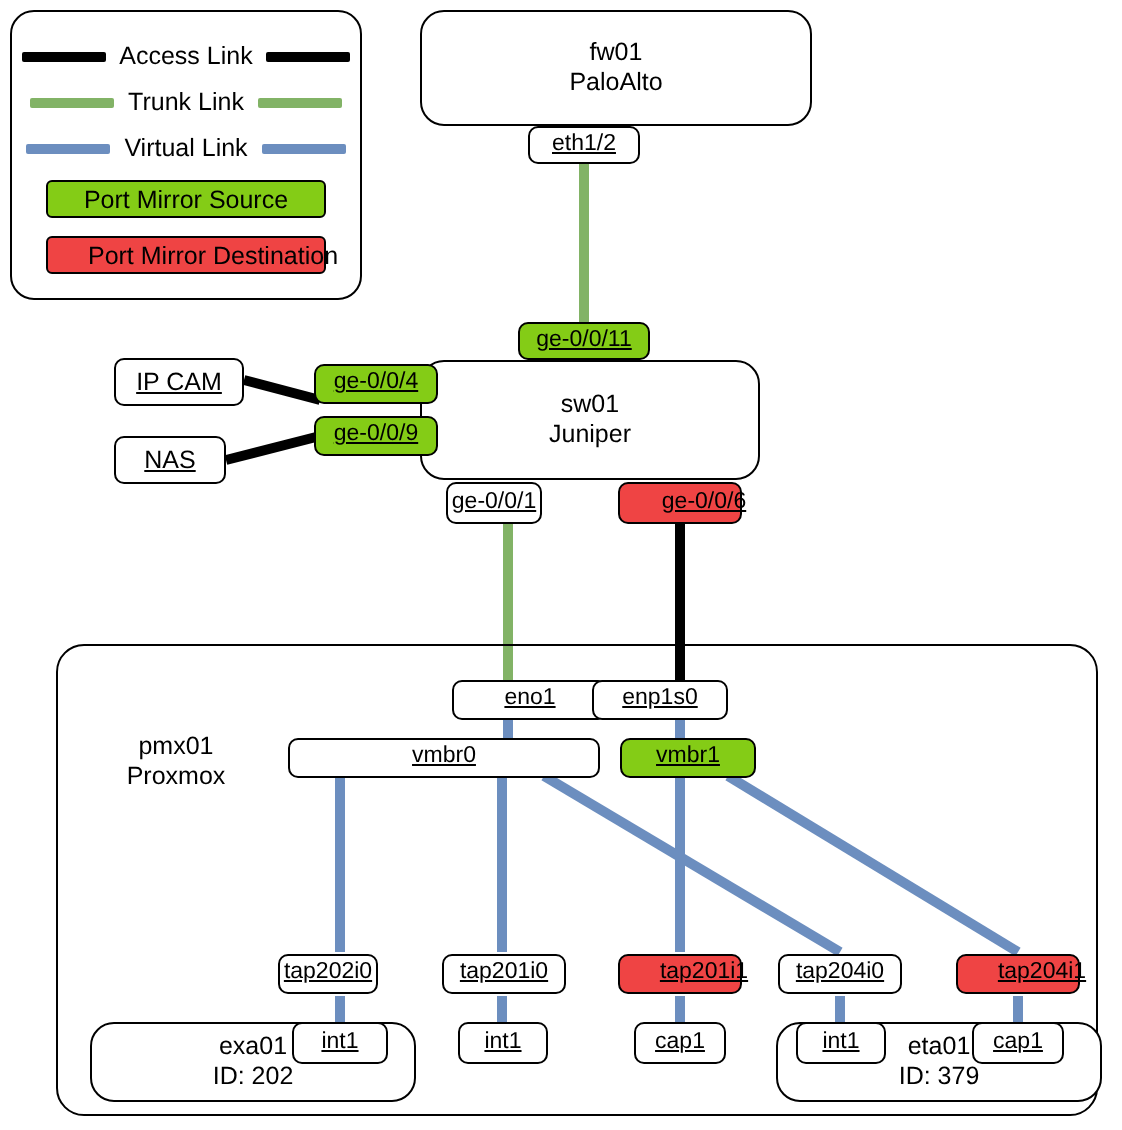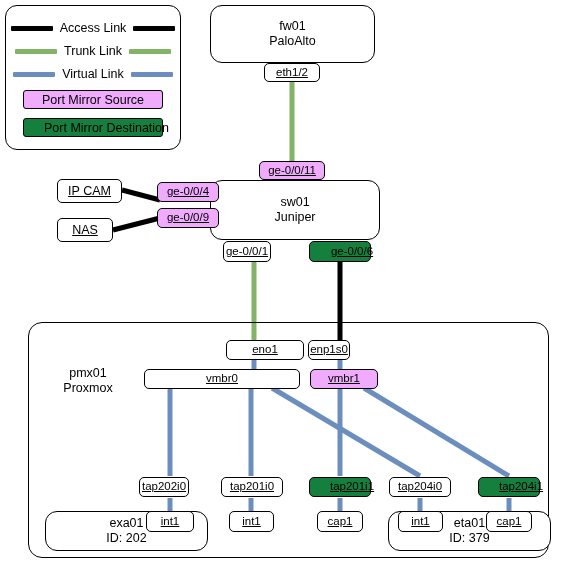--- a/index.html
+++ b/index.html
@@ -14,22 +14,22 @@
       color:#000;line-height:1.18;z-index:5;}
   .rnd-lg{border-radius:12px;}
   .rnd-sm{border-radius:5px;text-decoration:underline;}
   .port{font-size:11.5px;padding:0 3px;white-space:nowrap;}
   .host{font-size:12.5px;}
   .vm{font-size:12.5px;}
   .grp{position:absolute;box-sizing:border-box;border:1.6px solid #000;
        border-radius:14px;background:transparent;z-index:1;}
   .grp-label{position:absolute;font-size:12.5px;text-align:center;
              line-height:1.2;color:#000;z-index:2;white-space:nowrap;}
-  .src{background:#f0abfc;}
-  .dst{background:#15803d;padding-left:27px;}
+  .src{background:#84cc16;}
+  .dst{background:#ef4444;padding-left:27px;}
   
   #legend{position:absolute;left:5px;top:5px;width:174px;height:143px;
           border:1.6px solid #000;border-radius:12px;background:#fff;z-index:8;}
   .lg-row{position:absolute;display:flex;align-items:center;
           justify-content:center;width:100%;}
   .lg-txt{font-size:12.5px;color:#000;padding:0 7px;white-space:nowrap;}
   .lg-bar{height:5px;width:42px;border-radius:1px;}
   .lg-chip{position:absolute;left:17px;box-sizing:border-box;
            border:1.6px solid #000;border-radius:3px;height:19px;width:140px;
            display:flex;align-items:center;justify-content:center;
@@ -86,21 +86,21 @@
     </div>
     <div class="lg-row" style="top:61px;">
       <span class="lg-bar" style="background:#6c8ebf;"></span>
       <span class="lg-txt">Virtual Link</span>
       <span class="lg-bar" style="background:#6c8ebf;"></span>
     </div>
     <div class="lg-chip src" style="top:84px;">Port Mirror Source</div>
     <div class="lg-chip dst" style="top:112px;">Port Mirror Destination</div>
   </div>
 
-  <div class="nd rnd-lg host" style="left:210px;top:5px;width:165px;height:58px;">
+  <div class="nd rnd-lg host" style="left:210px;top:5px;width:196px;height:58px;">
     <div>fw01</div>
     <div>PaloAlto</div>
   </div>
   <div class="nd rnd-sm port" style="left:264px;top:63px;width:56px;height:19px;">eth1/2</div>
 
   <div class="nd rnd-lg host" style="left:210px;top:180px;width:170px;height:60px;">
     <div>sw01</div>
     <div>Juniper</div>
   </div>
   <div class="nd rnd-sm port src" style="left:259px;top:161px;width:66px;height:19px;">ge-0/0/11</div>
@@ -112,21 +112,21 @@
   <div class="nd rnd-sm host" style="left:57px;top:179px;width:65px;height:24px;">IP CAM</div>
   <div class="nd rnd-sm host" style="left:57px;top:218px;width:56px;height:24px;">NAS</div>
 
   <div class="grp" style="left:28px;top:322px;width:521px;height:236px;"></div>
   <div class="grp-label" style="left:44px;top:366px;width:88px;">
     <div>pmx01</div>
     <div>Proxmox</div>
   </div>
 
   <div class="nd rnd-sm port" style="left:226px;top:340px;width:78px;height:20px;">eno1</div>
-  <div class="nd rnd-sm port" style="left:308px;top:340px;width:42px;height:20px;">enp1s0</div>
+  <div class="nd rnd-sm port" style="left:296px;top:340px;width:68px;height:20px;">enp1s0</div>
 
   <div class="nd rnd-sm port" style="left:144px;top:369px;width:156px;height:20px;">vmbr0</div>
   <div class="nd rnd-sm port src" style="left:310px;top:369px;width:68px;height:20px;">vmbr1</div>
 
   <div class="nd rnd-sm port" style="left:139px;top:477px;width:50px;height:20px;">tap202i0</div>
   <div class="nd rnd-sm port" style="left:221px;top:477px;width:62px;height:20px;">tap201i0</div>
   <div class="nd rnd-sm port dst" style="left:309px;top:477px;width:62px;height:20px;">tap201i1</div>
   <div class="nd rnd-sm port" style="left:389px;top:477px;width:62px;height:20px;">tap204i0</div>
   <div class="nd rnd-sm port dst" style="left:478px;top:477px;width:62px;height:20px;">tap204i1</div>
 

